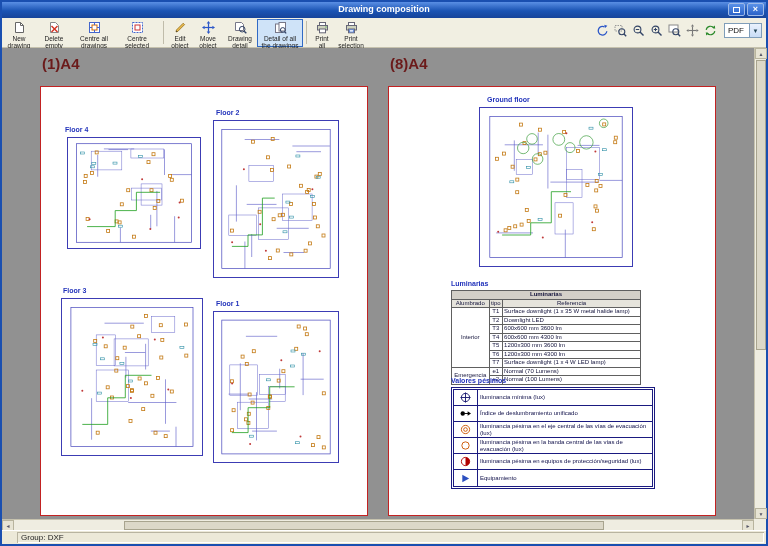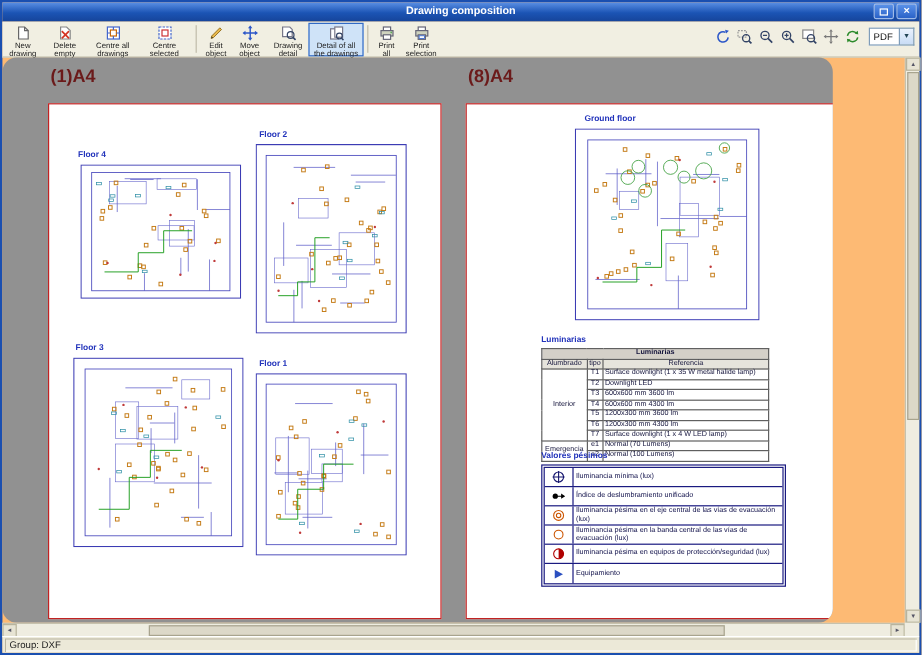--- a/index.html
+++ b/index.html
@@ -2,21 +2,21 @@
 <html><head>
 <meta charset="utf-8">
 <style>
   * { box-sizing: border-box; }
   html,body { margin:0; padding:0; }
   body {
     width:768px; height:546px; position:relative; overflow:hidden;
     font-family:"Liberation Sans","DejaVu Sans",sans-serif;
     background:#ece9d8;
   }
-  #window { position:absolute; inset:0; border:2px solid #1a4fb0; background:#fdba74; }
+  #window { position:absolute; inset:0; border:2px solid #1a4fb0; background:#84cc16; }
 
   
   .titlebar{
     position:absolute; top:0; left:0; right:0; height:16px;
     background:linear-gradient(#5a8fe4,#1b54b4 55%,#16449a);
     color:#fff; font-size:9px; font-weight:bold;
   }
   .titlebar .ttl{ position:absolute; left:0; right:0; top:2px; text-align:center; }
   .win-controls{ position:absolute; right:2px; top:1px; display:flex; gap:2px; }
   .win-btn{
@@ -49,22 +49,22 @@
     font-size:8px; display:flex; align-items:center; padding:0 3px; color:#111;
   }
   .pdf-arrow{
     width:12px; height:15px; border:1px solid #7f9db9; border-left:none;
     background:linear-gradient(#eaf2fd,#c8dcf5); font-size:6px; color:#245;
     display:flex; align-items:center; justify-content:center;
   }
 
   
   .canvas{
-    position:absolute; top:46px; left:0; width:692px; height:471px;
-    background:#919191; overflow:hidden;border-radius:12px;
+    position:absolute; top:46px; left:0; width:752px; height:471px;
+    background:#919191; overflow:hidden;
   }
   .sheet{
     position:absolute; width:328px; height:430px; background:#fff;
     border:1px solid #c22222;
   }
   .sheet-label{
     position:absolute; font-size:15px; font-weight:bold; color:#6b1a1a;
   }
   .plan{ position:absolute; }
   .plan-label{ position:absolute; color:#2233bb; font-size:7px; font-weight:bold; white-space:nowrap; }
@@ -92,21 +92,21 @@
   .vscroll{ position:absolute; top:46px; right:0; width:12px; height:471px; background:#efede1; border-left:1px solid #c6c2ae; }
   .hscroll{ position:absolute; top:517px; left:0; width:752px; height:11px; background:#efede1; border-top:1px solid #c6c2ae; display:flex; }
   .sb-btn{ background:#e7e4d4; border:1px solid #b8b49e; color:#556; font-size:5px; display:flex; align-items:center; justify-content:center; }
   .vscroll .sb-btn{ width:12px; height:11px; }
   .hscroll .sb-btn{ width:12px; height:11px; flex:none; }
   .v-thumb{ position:absolute; left:1px; top:12px; width:10px; height:290px; background:#dcd8c8; border:1px solid #a8a48e; }
   .h-thumb{ position:absolute; left:110px; top:1px; width:480px; height:9px; background:#dcd8c8; border:1px solid #a8a48e; }
   .sb-corner{ position:absolute; top:517px; right:0; width:12px; height:11px; background:#efede1; }
   .statusbar{
     position:absolute; left:0; right:0; bottom:0; height:14px; background:#ece9d8;
-    border-top:1px solid #fff; display:flex; align-items:center;
+    border-top:1px solid #fff; display:flex; align-items:center;padding-left:13px;
   }
   .status-cell{
     flex:1; margin:1px 2px; height:11px; font-size:8px; color:#222; padding:0 4px;
     box-shadow: inset 1px 1px 0 #b8b4a0, inset -1px -1px 0 #fff;
     display:flex; align-items:center;
   }
 </style>
 </head>
 <body>
 

